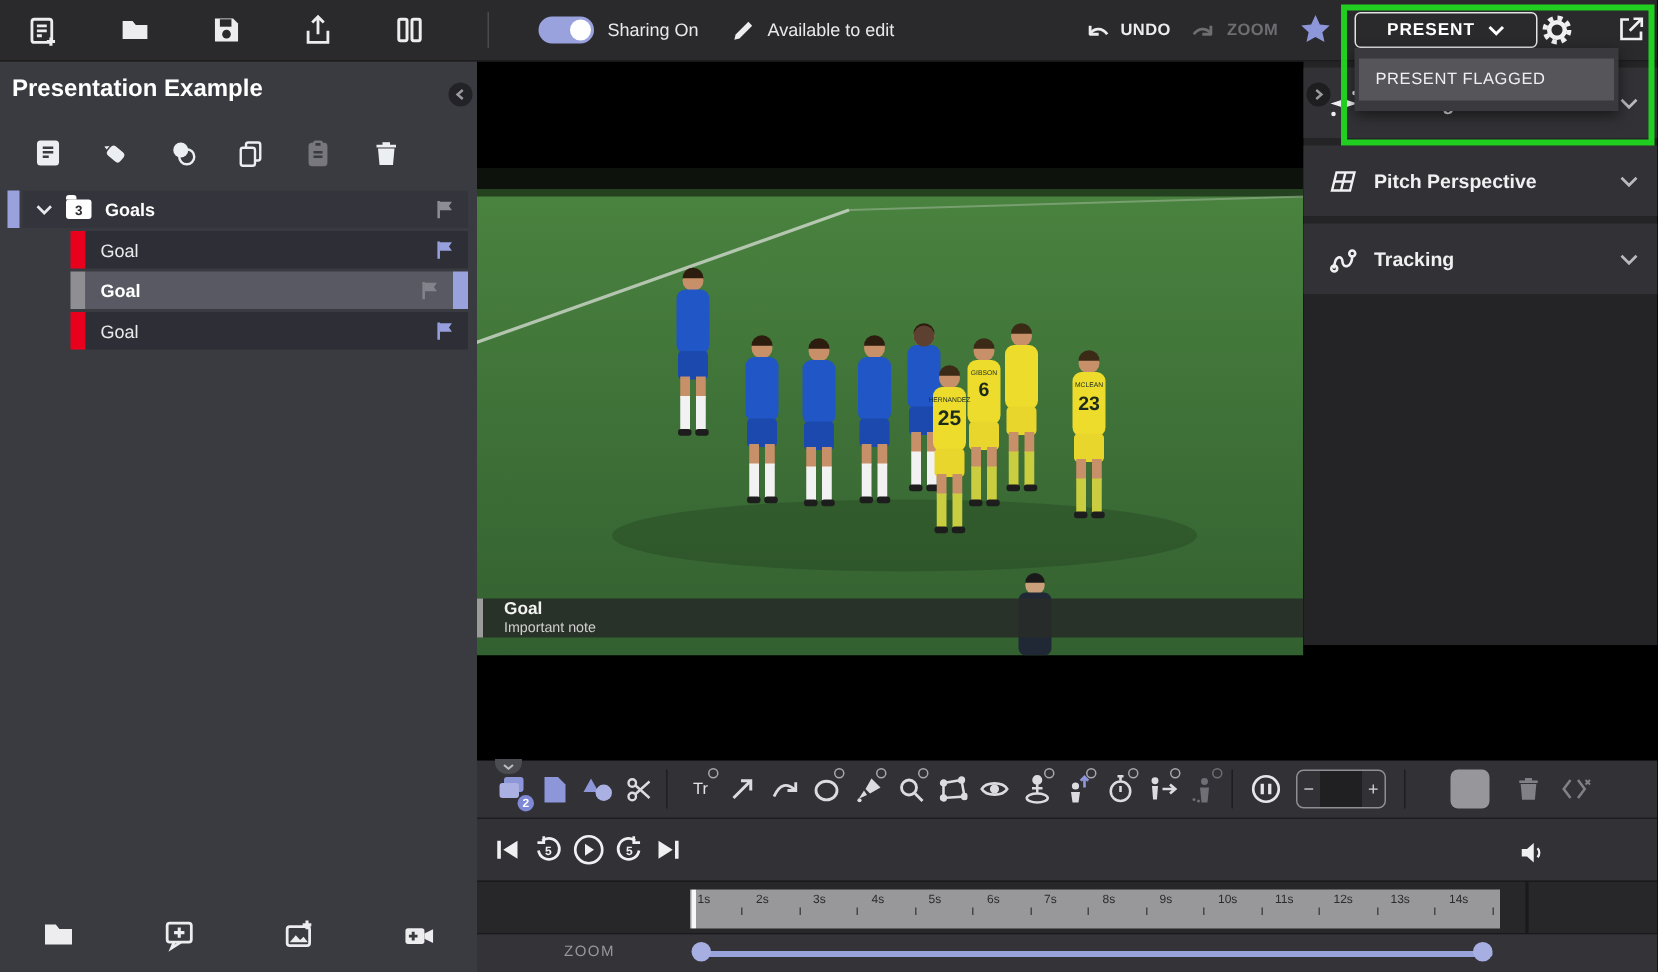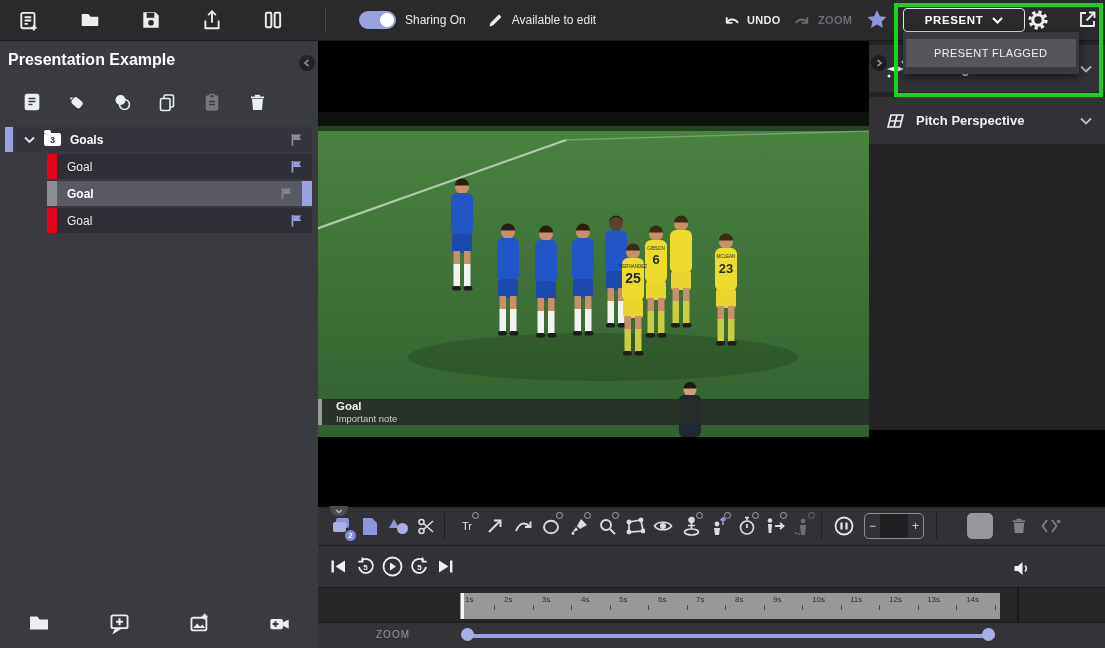--- a/index.html
+++ b/index.html
@@ -18,21 +18,21 @@
   .undo,.redo{position:absolute;top:0;height:40px;display:flex;align-items:center;gap:6px;font-size:11px;font-weight:bold;letter-spacing:.3px;cursor:pointer}
   .undo{left:722;left:722px;color:#ececef}
   .redo{left:793px;color:#6d6d72}
   .star{position:absolute;left:866px;top:9px;cursor:pointer}
   .present-btn{position:absolute;left:903px;top:8px;width:122px;height:24px;box-sizing:border-box;border:1.5px solid #e4e4e8;border-radius:4px;display:flex;align-items:center;justify-content:center;gap:9px;font-size:11.5px;font-weight:bold;letter-spacing:.6px;cursor:pointer;background:transparent;color:#fff;z-index:11}
   .gear{position:absolute;left:1026px;top:8px;z-index:11;cursor:pointer}
   .export{position:absolute;left:1077px;top:9px;z-index:11;cursor:pointer}
 
   
   .dropdown{position:absolute;left:903px;top:32px;width:176px;background:#3a3a3e;padding:4px 0 7px;box-shadow:0 3px 9px rgba(0,0,0,.55);z-index:55}
-  .dropdown .item{margin:3px 3px 0;height:28px;line-height:28px;padding-left:28px;background:#55555a;font-size:11px;letter-spacing:.4px;color:#f0f0f2;cursor:pointer}
+  .dropdown .item{margin:3px 3px 0;height:28px;line-height:28px;padding-left:11px;background:#55555a;font-size:11px;letter-spacing:.4px;color:#f0f0f2;cursor:pointer}
   
   .hl-box{position:absolute;left:894px;top:3px;width:201px;height:86px;border:4px solid #20cf20;z-index:60;pointer-events:none}
 
   
   .sidebar{position:absolute;left:0;top:40px;width:318px;height:608px;background:#3a3a41}
   .sb-title{position:absolute;left:8px;top:11px;font-size:16px;font-weight:bold;color:#fff}
   .sb-collapse{position:absolute;right:3px;top:15px;width:16px;height:16px;border-radius:50%;background:#232327;display:flex;align-items:center;justify-content:center;cursor:pointer}
   .sb-tools{position:absolute;left:0;top:49px;display:flex}
   .sb-tools .ib{width:26px;height:26px;margin-left:19px}
   .rows{position:absolute;left:0;top:87px;right:0}
@@ -415,20 +415,31 @@
   <div class="rp-sec" style="top:57px">
     <svg class="rp-ico" width="22" height="22" viewBox="0 0 22 22" fill="none" stroke="#f0f0f2" stroke-width="1.6">
         <path d="M6 5h12l-3 12H3z"></path>
         <path d="M12 5L9 17M4.8 11h11.7"></path>
       </svg>
     <span class="lbl">Pitch Perspective</span>
     <svg class="chev" width="12" height="8" viewBox="0 0 12 8" fill="none" stroke="#b9b9be" stroke-width="1.8">
         <path d="M1 1.5L6 6.5 11 1.5"></path>
       </svg>
   </div>
+  <div class="rp-sec" style="top:109px">
+    <svg class="rp-ico" width="22" height="22" viewBox="0 0 22 22" fill="none" stroke="#f0f0f2" stroke-width="1.7">
+        <path d="M4.5 17C4.5 8 10 8 10 12.5S16.5 17 16.5 8"></path>
+        <circle cx="4.5" cy="17" r="2"></circle>
+        <circle cx="16.5" cy="7" r="2"></circle>
+      </svg>
+    <span class="lbl">Tracking</span>
+    <svg class="chev" width="12" height="8" viewBox="0 0 12 8" fill="none" stroke="#b9b9be" stroke-width="1.8">
+        <path d="M1 1.5L6 6.5 11 1.5"></path>
+      </svg>
+  </div>
 </div>
 
 <div class="bottom">
   <div class="mini-tab">
     <svg width="8" height="5" viewBox="0 0 8 5" fill="none" stroke="#bcbcc2" stroke-width="1.4">
         <path d="M1 1l3 2.5L7 1"></path>
       </svg>
   </div>
 
   <div class="t-row">

